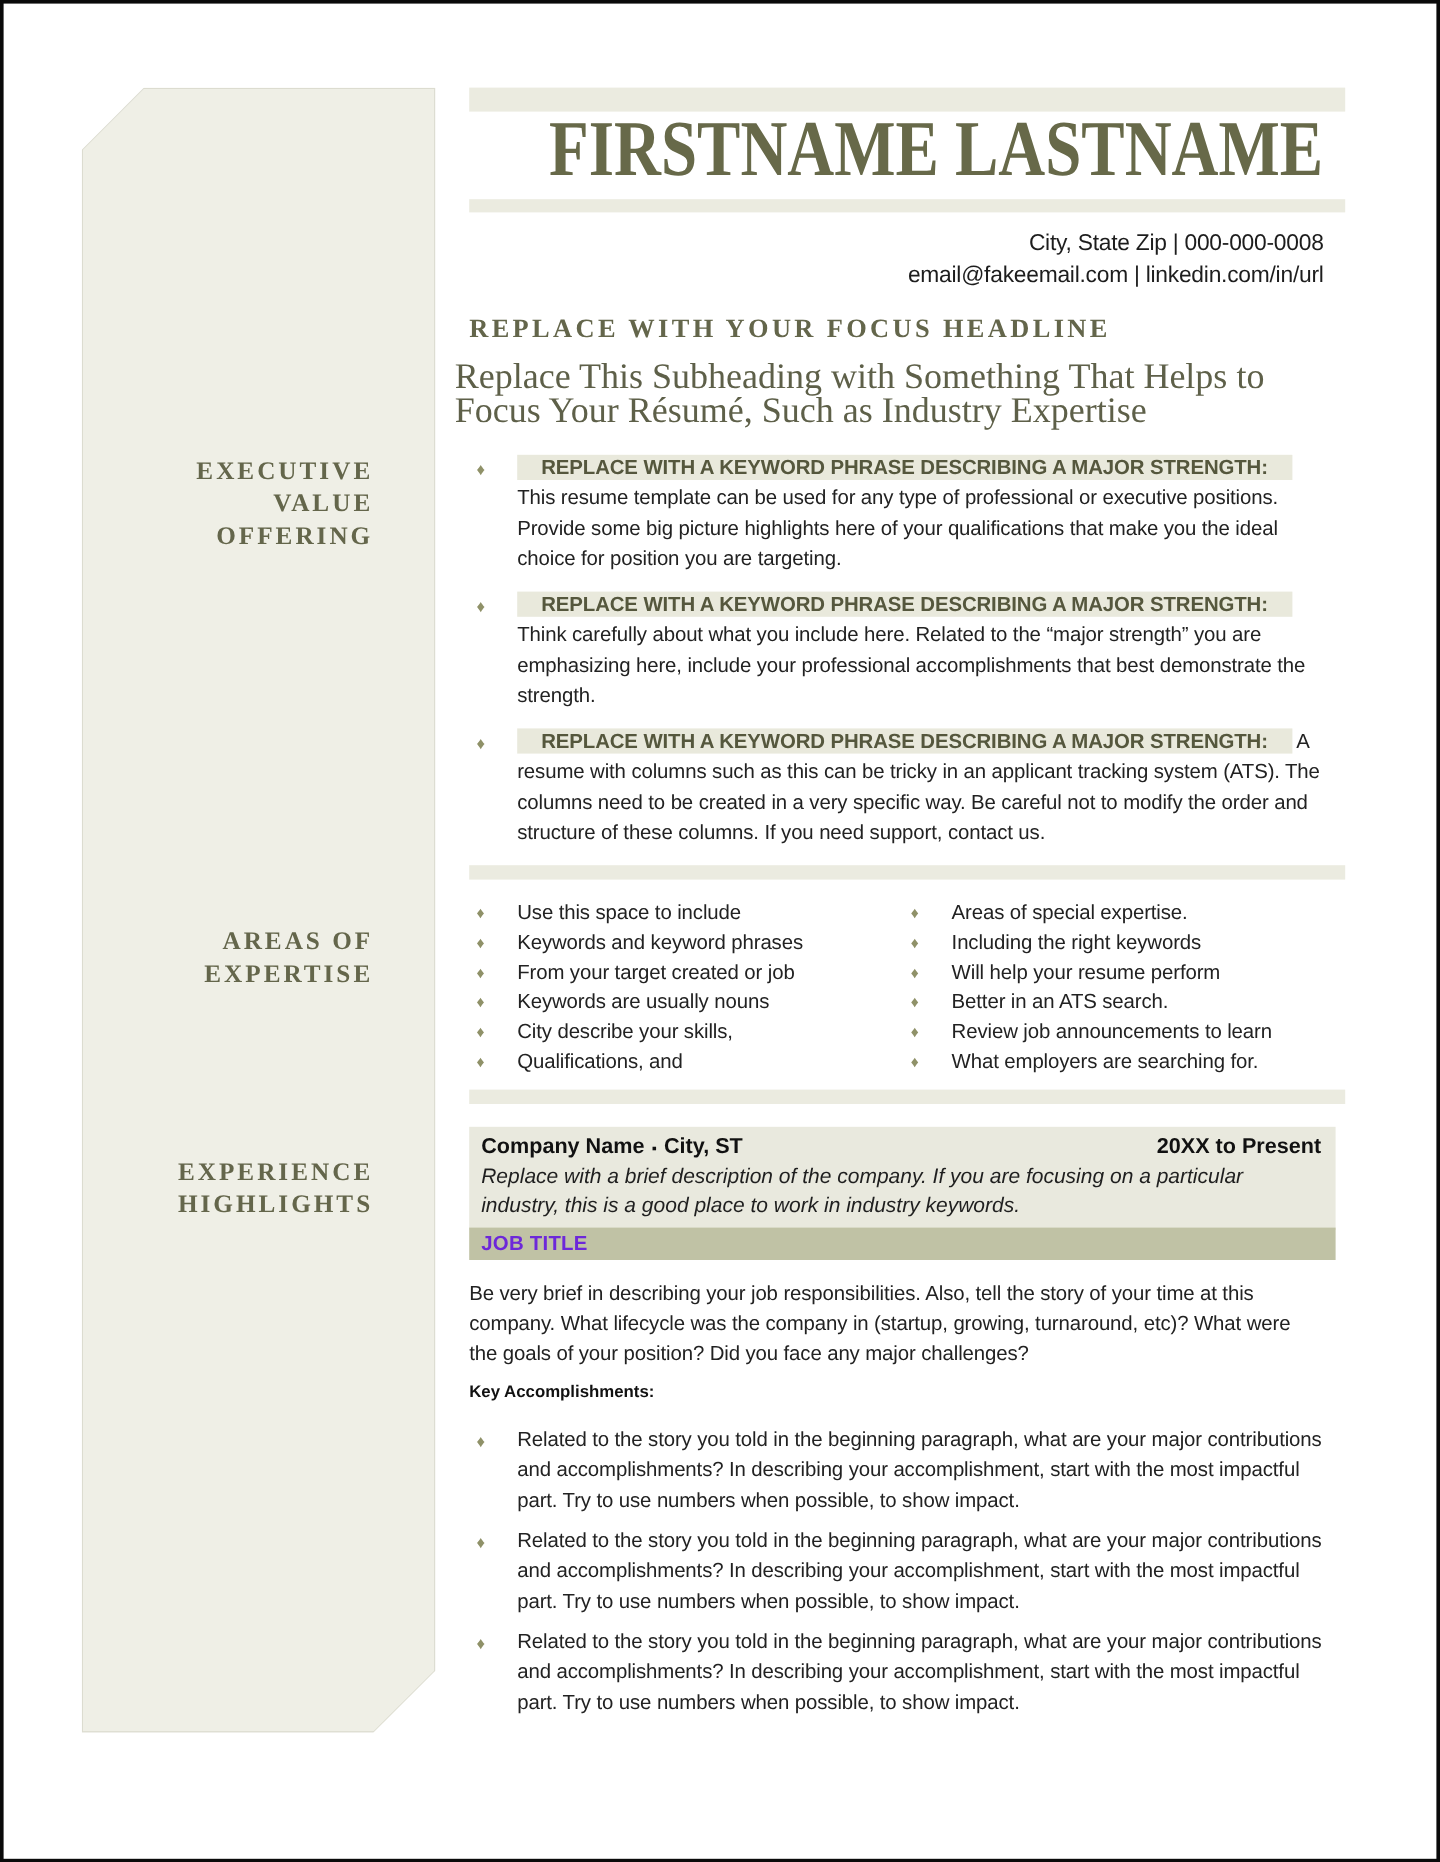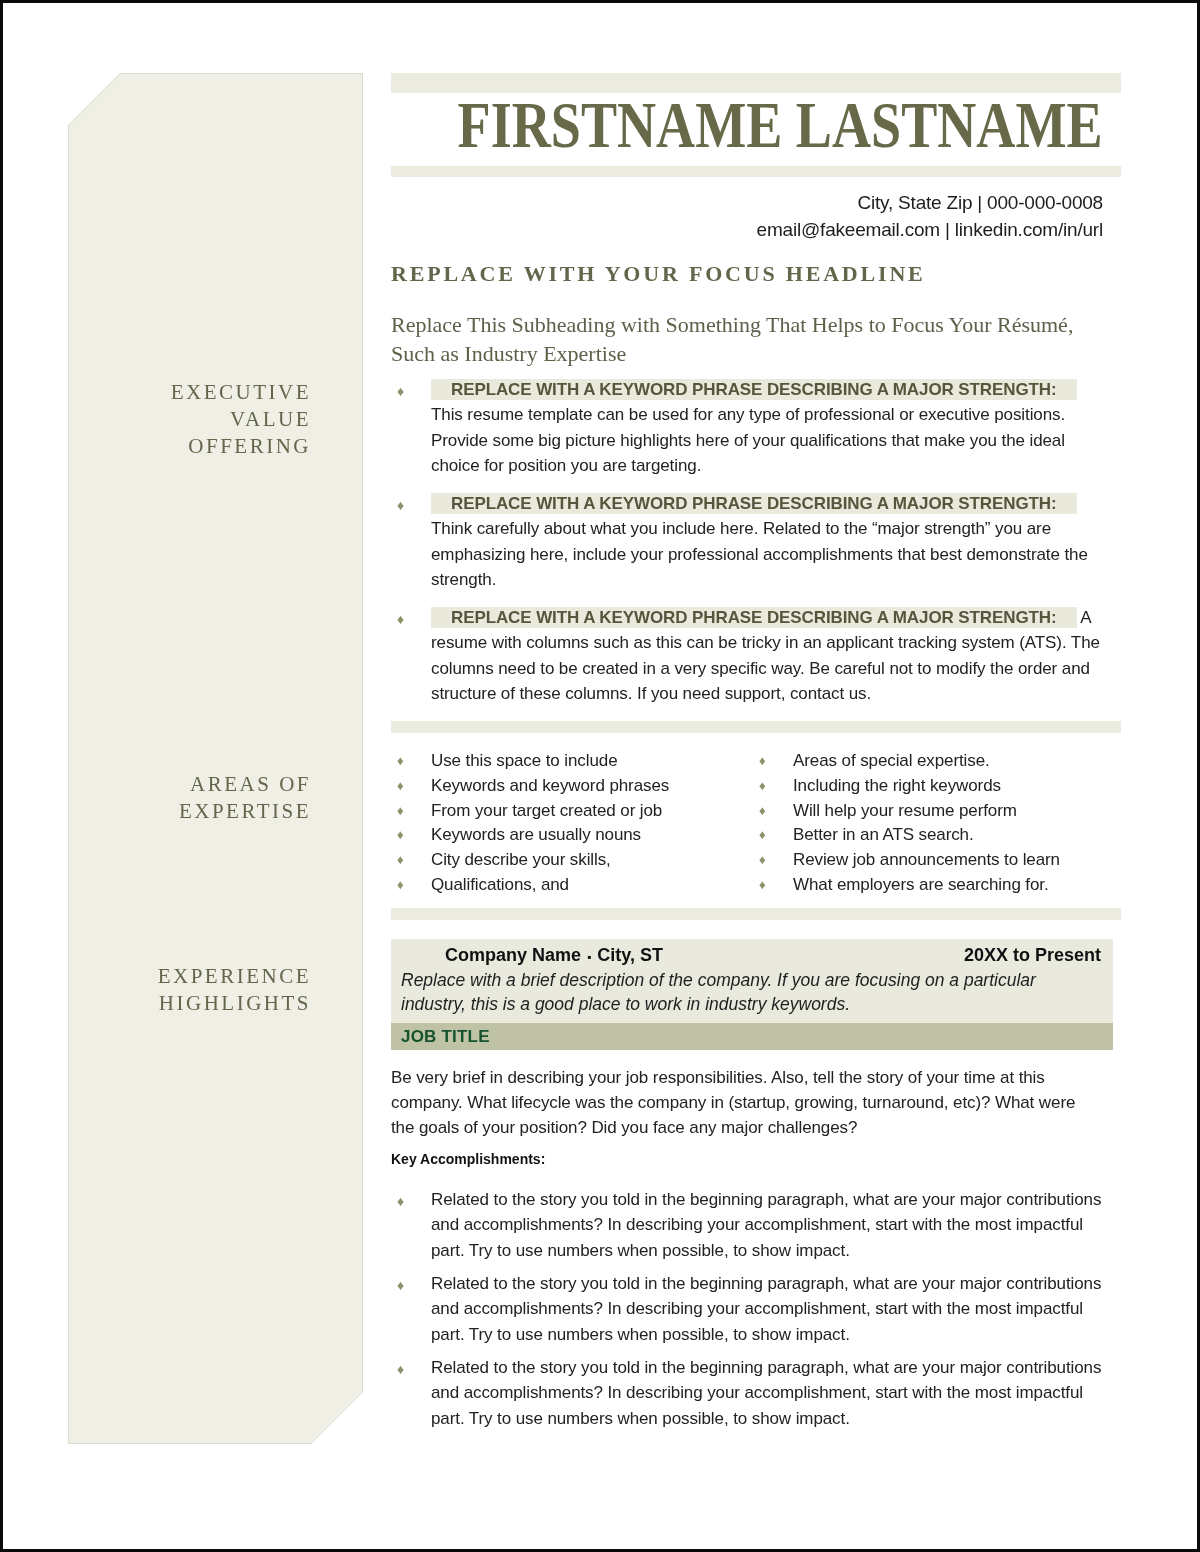--- a/index.html
+++ b/index.html
@@ -3,65 +3,65 @@
 <meta charset="utf-8">
 <style>
   html,body{margin:0;padding:0;background:#fff;}
   .page{position:relative;width:1200px;height:1552px;background:#fff;border:3px solid #0a0a0a;box-sizing:border-box;overflow:hidden;font-family:"Liberation Sans",sans-serif;}
 
   
   .sidebar-outer{position:absolute;left:65px;top:70px;width:295px;height:1371px;background:#DCDCD0;
     clip-path:polygon(52px 0,100% 0,100% calc(100% - 52px),calc(100% - 52px) 100%,0 100%,0 52px);}
   .sidebar-inner{position:absolute;left:1px;top:1px;width:293px;height:1369px;background:#EFEFE6;
     clip-path:polygon(51px 0,100% 0,100% calc(100% - 51px),calc(100% - 51px) 100%,0 100%,0 51px);}
-  .side-heading{position:absolute;text-align:right;font-family:"Liberation Serif",serif;font-weight:normal;
+  .side-heading{position:absolute;text-align:right;font-family:"Liberation Serif",serif;font-weight:bold;
     font-size:21px;line-height:27px;letter-spacing:2.5px;color:#64664B;}
   .sh-1{left:138px;top:376px;width:170px;}
   .sh-2{left:138px;top:768px;width:170px;}
   .sh-3{left:124px;top:960px;width:184px;}
 
   
   .rule{position:absolute;left:388px;width:730px;background:#EBEBE0;}
   .rule-top{top:70px;height:20px;}
   .rule-mid{top:163px;height:11px;}
   .divider-1{top:718px;height:12px;}
   .divider-2{top:905px;height:12px;}
   .name-title{position:absolute;left:288px;top:94px;width:812px;text-align:right;
     font-family:"Liberation Serif",serif;font-weight:bold;font-size:66px;line-height:56px;color:#676949;white-space:nowrap;}
   .name-title .squeeze{display:inline-block;transform:scaleX(0.82);transform-origin:100% 50%;}
   .contact{position:absolute;left:388px;top:186px;width:712px;text-align:right;font-size:19px;line-height:27px;color:#1d1d1d;letter-spacing:-0.2px;}
   .contact .sep{padding:0 5px;color:#1d1d1d;}
   .focus-headline{position:absolute;left:388px;top:258px;font-family:"Liberation Serif",serif;font-weight:bold;
     font-size:22px;letter-spacing:2.8px;color:#64664B;}
-  .subheading{position:absolute;left:388px;top:296px;width:700px;font-family:"Liberation Serif",serif;
-    font-size:22px;line-height:29px;color:#5E6049;margin-top:11px;}
+  .subheading{position:absolute;left:376px;top:296px;width:700px;font-family:"Liberation Serif",serif;
+    font-size:30px;line-height:29px;color:#5E6049;}
 
   
   .bullet-item{position:absolute;left:388px;width:714px;padding-left:40px;box-sizing:border-box;
     font-size:17px;line-height:25.4px;color:#222;letter-spacing:-0.1px;}
   .bullet-item .diamond{position:absolute;left:6px;top:2px;font-size:14px;color:#8F9168;}
   .hl{font-weight:bold;color:#55573D;background:#E9E9DC;padding:1px 20px;}
   .evo-1{top:374px;} .evo-2{top:488px;} .evo-3{top:602px;}
   .acc-1{top:1184px;} .acc-2{top:1268px;} .acc-3{top:1352px;}
 
   
   .expertise{position:absolute;left:388px;top:746px;width:714px;}
   .exp-col{position:absolute;top:0;}
   .exp-col.left{left:0;width:345px;}
   .exp-col.right{left:362px;width:352px;}
   .exp-row{position:relative;height:24.8px;padding-left:40px;box-sizing:border-box;font-size:17px;color:#222;letter-spacing:-0.1px;line-height:24.8px;white-space:nowrap;}
   .exp-row .diamond{position:absolute;left:6px;top:0;font-size:13px;color:#8F9168;line-height:24.8px;}
 
   
   .company-block{position:absolute;left:388px;top:936px;width:722px;box-sizing:border-box;background:#E9E9DE;padding:6px 12px 9px 10px;}
-  .company-row{display:flex;justify-content:space-between;align-items:baseline;font-size:18px;font-weight:bold;color:#111;margin-left:44px;}
+  .company-row{display:flex;justify-content:space-between;align-items:baseline;font-size:18px;font-weight:bold;color:#111;}
   .company-left .sq{font-size:12px;padding:0 6px;color:#111;}
   .company-desc{font-style:italic;font-size:17.5px;line-height:24px;color:#1f1f1f;margin-top:2px;width:690px;}
   .job-bar{position:absolute;left:388px;top:1020px;width:722px;height:27px;box-sizing:border-box;background:#C0C2A5;
-    font-size:17px;font-weight:bold;color:#14532d;line-height:27px;padding-left:10px;letter-spacing:0.2px;}
+    font-size:17px;font-weight:bold;color:#6d28d9;line-height:27px;padding-left:10px;letter-spacing:0.2px;}
   .summary{position:absolute;left:388px;top:1062px;width:706px;font-size:17px;line-height:25px;color:#222;letter-spacing:-0.1px;}
   .key-label{position:absolute;left:388px;top:1148px;font-size:14px;font-weight:bold;color:#111;}
 </style>
 </head>
 <body>
 
 <div class="page">
 
   <div class="sidebar-outer">
     <div class="sidebar-inner"></div>

